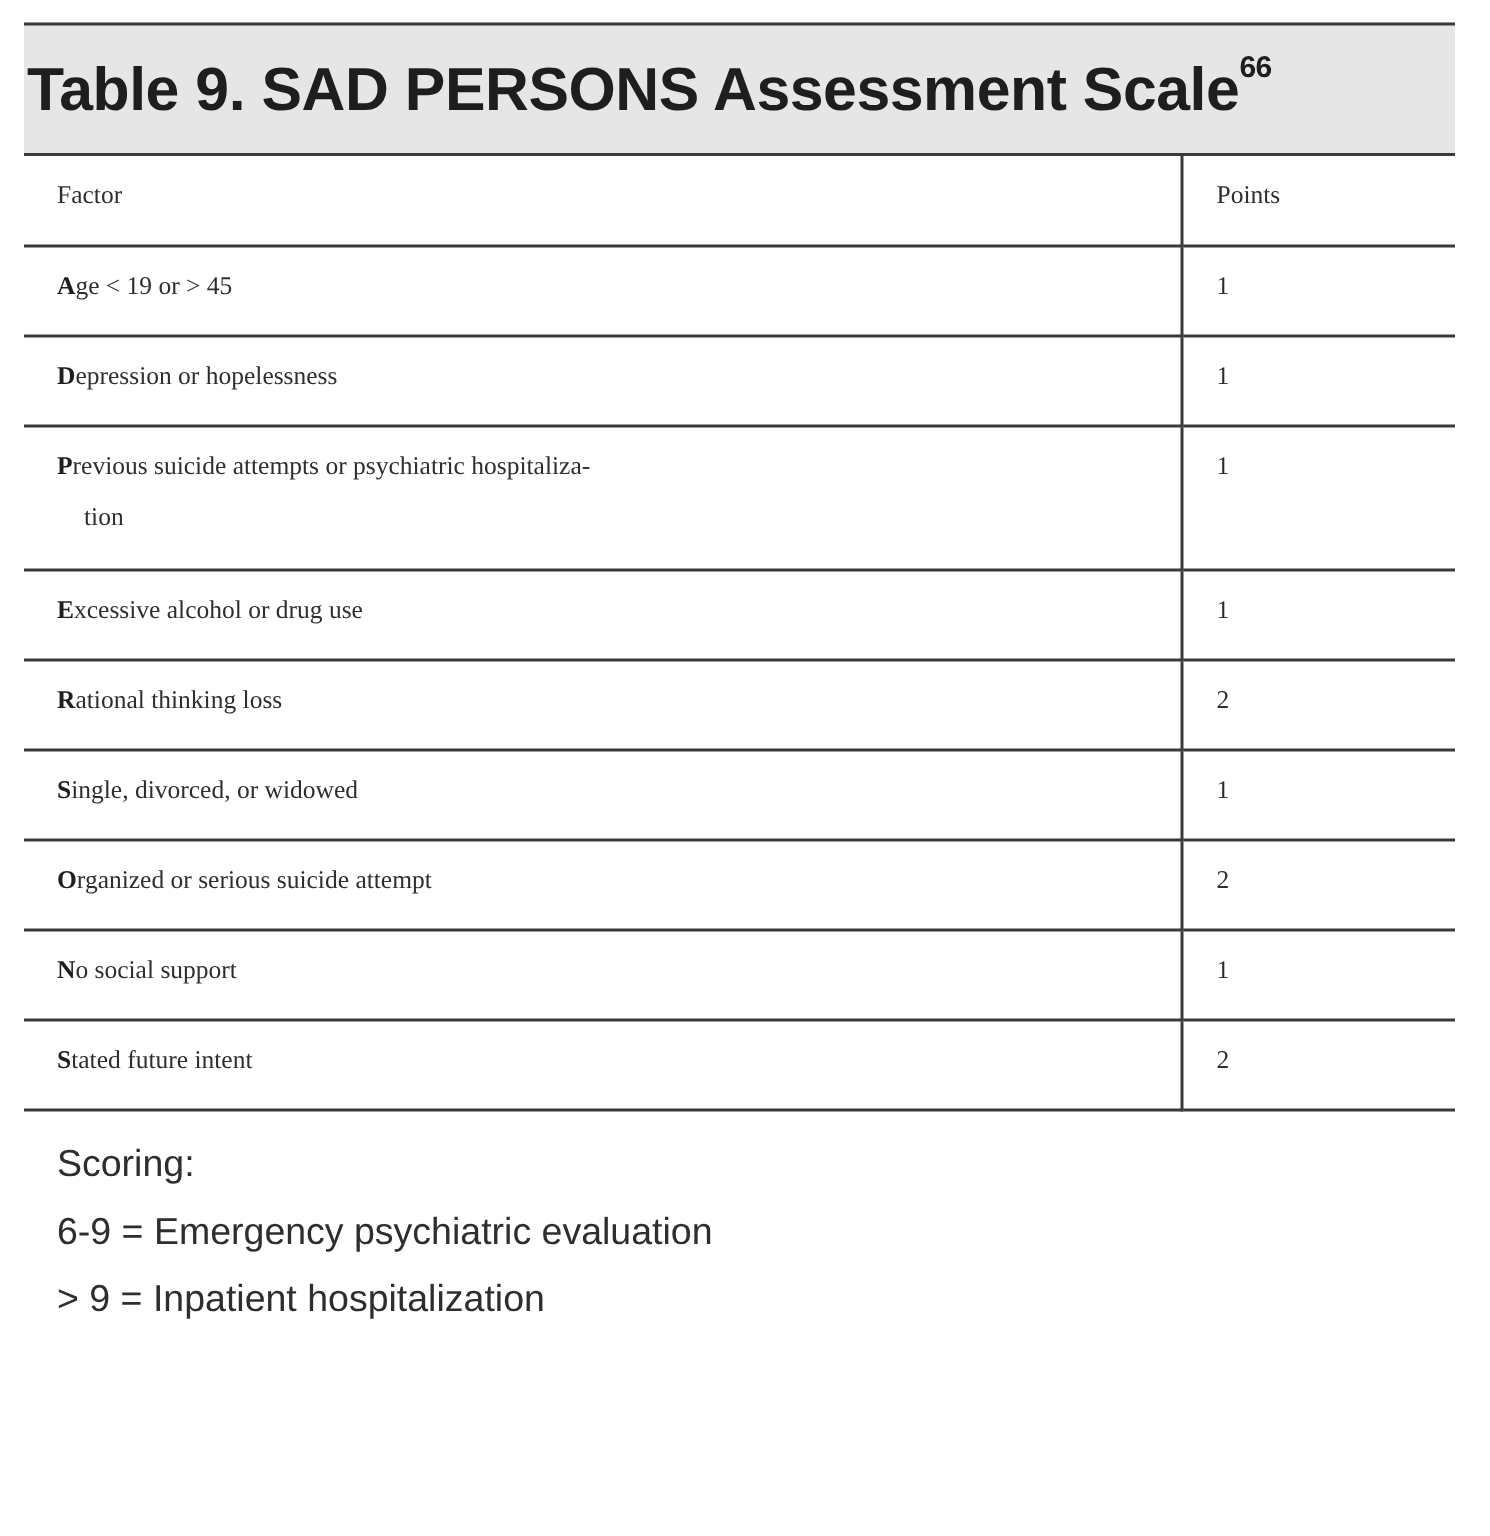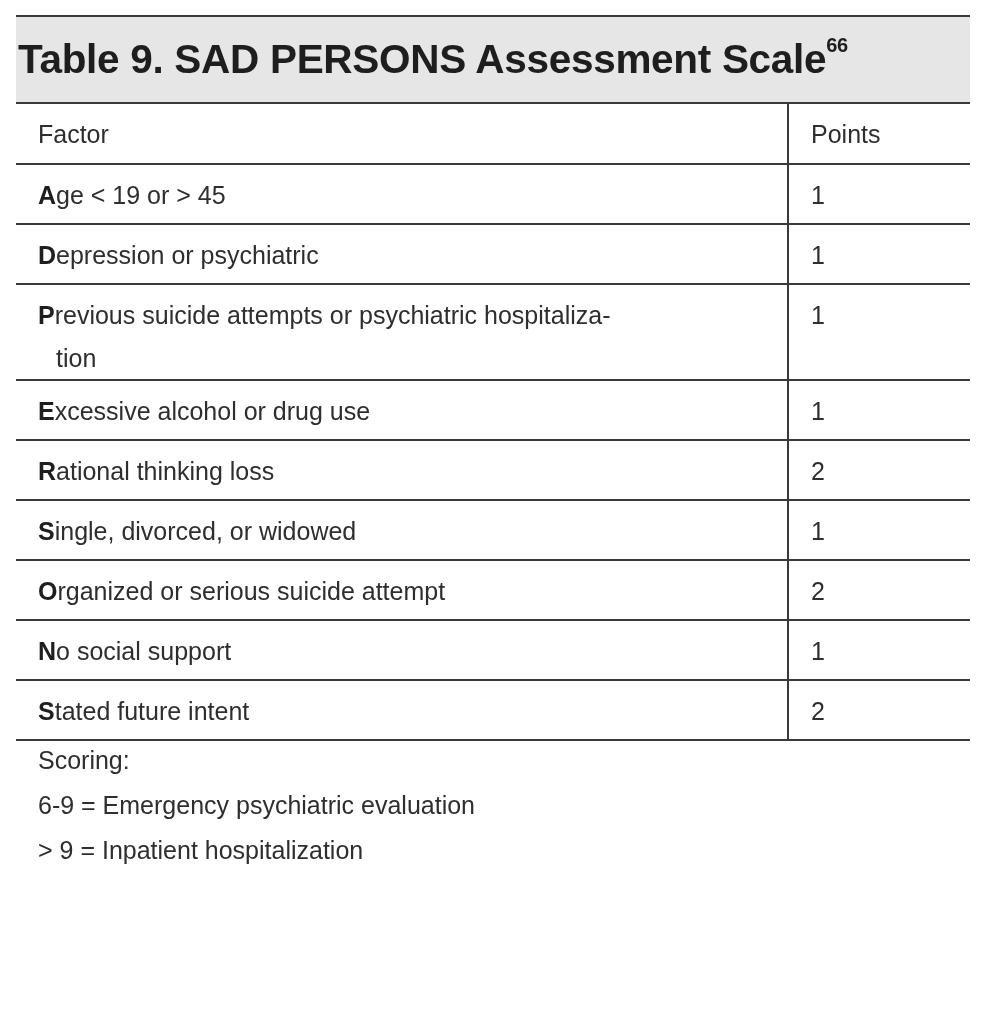--- a/index.html
+++ b/index.html
@@ -4,50 +4,50 @@
 <style>
   html, body { margin: 0; padding: 0; background: #ffffff; }
   body { width: 993px; height: 1024px; position: relative; overflow: hidden;
          font-family: "Liberation Sans", sans-serif; color: #2a2a2a; }
   .table-wrap { position: absolute; left: 16px; top: 15px; width: 954px; }
   .title-band { background: #e6e6e6; border-top: 2px solid #3a3a3a; border-bottom: 2px solid #3a3a3a;
                 height: 89px; box-sizing: border-box; display: flex; align-items: center; padding-left: 2px; }
   .title { font-weight: bold; font-size: 40.5px; color: #1e1e1e; white-space: nowrap; letter-spacing: -0.3px; }
   .title sup { font-size: 20px; font-weight: bold; vertical-align: top; position: relative; top: -2px; }
   table { border-collapse: collapse; width: 954px; }
-  td { font-size: 25px; padding: 0; vertical-align: top; color: #2e2e2e; }
+  td { font-size: 17px; padding: 0; vertical-align: top; color: #2e2e2e; font-family: Liberation Serif, serif; }
   tr.row td { border-bottom: 2px solid #3a3a3a; }
   td.factor { width: 772px; border-right: 2px solid #3a3a3a; padding-left: 22px; box-sizing: border-box; }
   td.points { padding-left: 22px; }
   tr.row td { height: 60px; padding-top: 16px; box-sizing: border-box; }
   tr.row.tall td { height: 96px; }
   .wrap2 { display: block; padding-left: 18px; margin-top: 14px; }
   .first { font-weight: bold; color: #1e1e1e; }
-  .footer { padding-left: 22px; padding-top: 4px; }
+  .footer { padding-left: 22px; padding-top: 20px; }
   .footer div { font-size: 25px; height: 45px; line-height: 30px; color: #2e2e2e; }
 </style>
 </head>
 <body>
 
 <div class="table-wrap">
   <div class="title-band">
     <span class="title"><span>Table 9. SAD PERSONS Assessment Scale</span><sup>66</sup></span>
   </div>
   <table>
     <tbody>
         <tr class="row">
       <td class="factor">Factor</td>
       <td class="points">Points</td>
     </tr>
     <tr class="row">
       <td class="factor"><span class="first">A</span><span>ge &lt; 19 or &gt; 45</span></td>
       <td class="points">1</td>
     </tr>
     <tr class="row">
-      <td class="factor"><span class="first">D</span><span>epression or psychiatric</span></td>
+      <td class="factor"><span class="first">D</span><span>epression or hopelessness</span></td>
       <td class="points">1</td>
     </tr>
     <tr class="row tall">
       <td class="factor"><span class="first">P</span><span>revious suicide attempts or psychiatric hospitaliza-</span><span class="wrap2">tion</span></td>
       <td class="points">1</td>
     </tr>
     <tr class="row">
       <td class="factor"><span class="first">E</span><span>xcessive alcohol or drug use</span></td>
       <td class="points">1</td>
     </tr>

